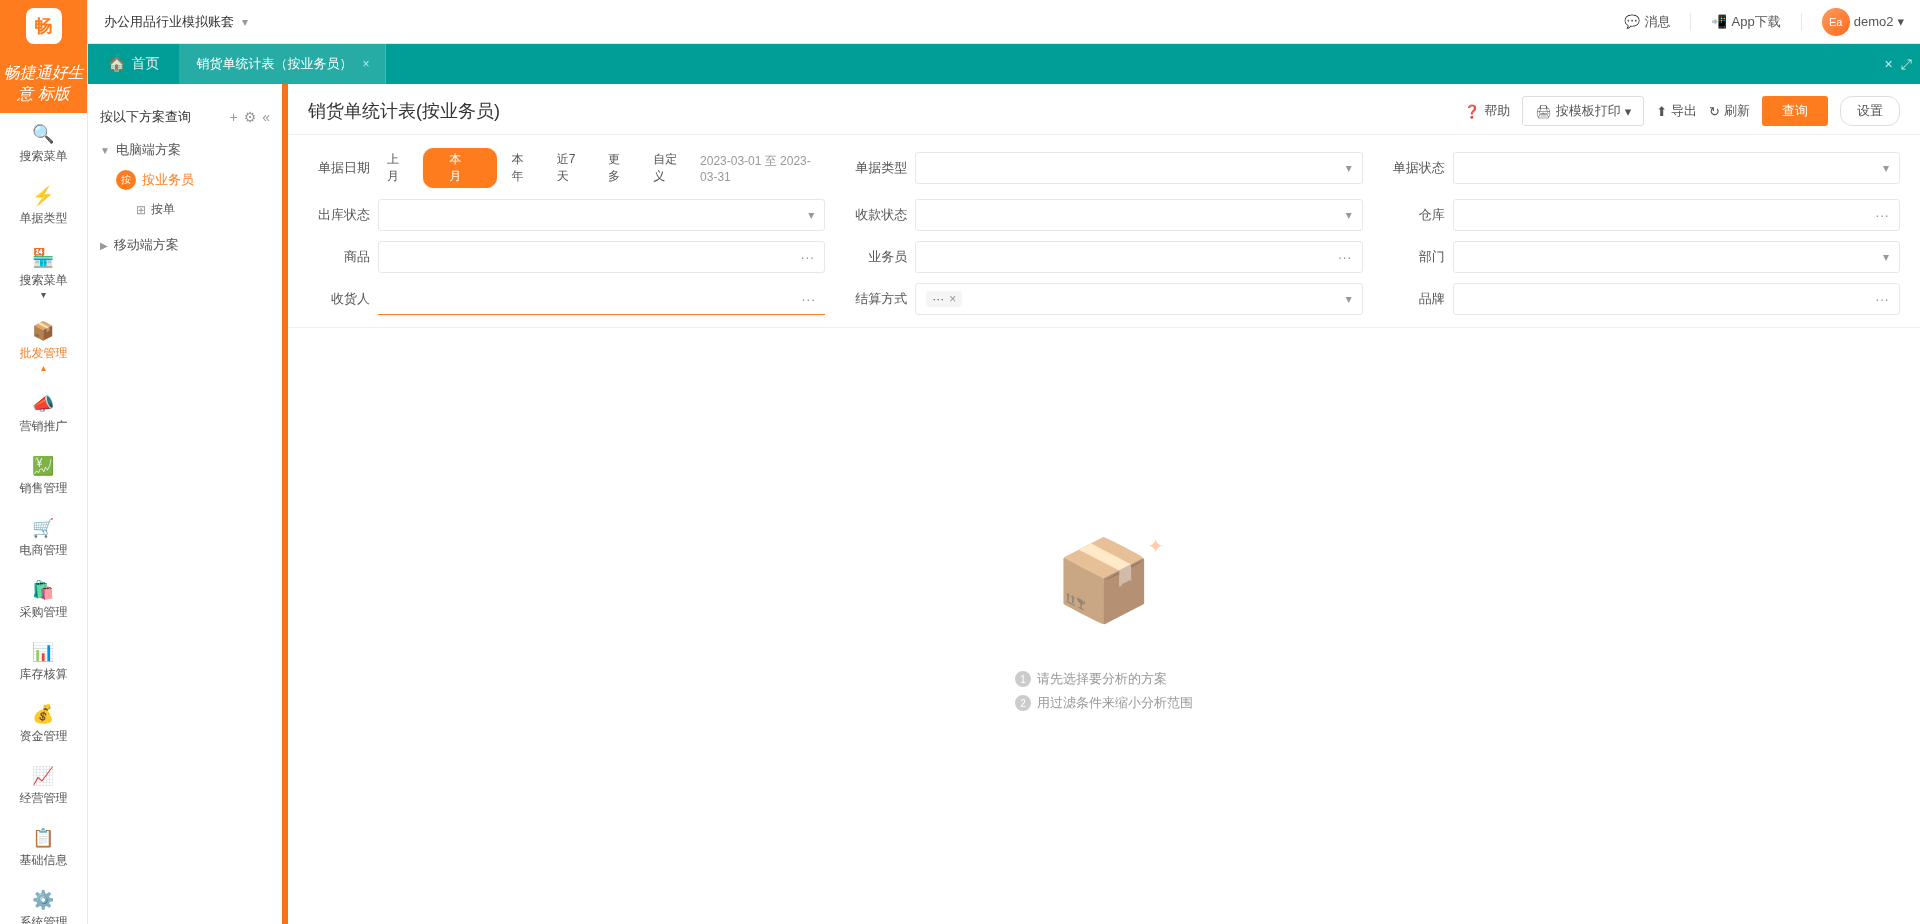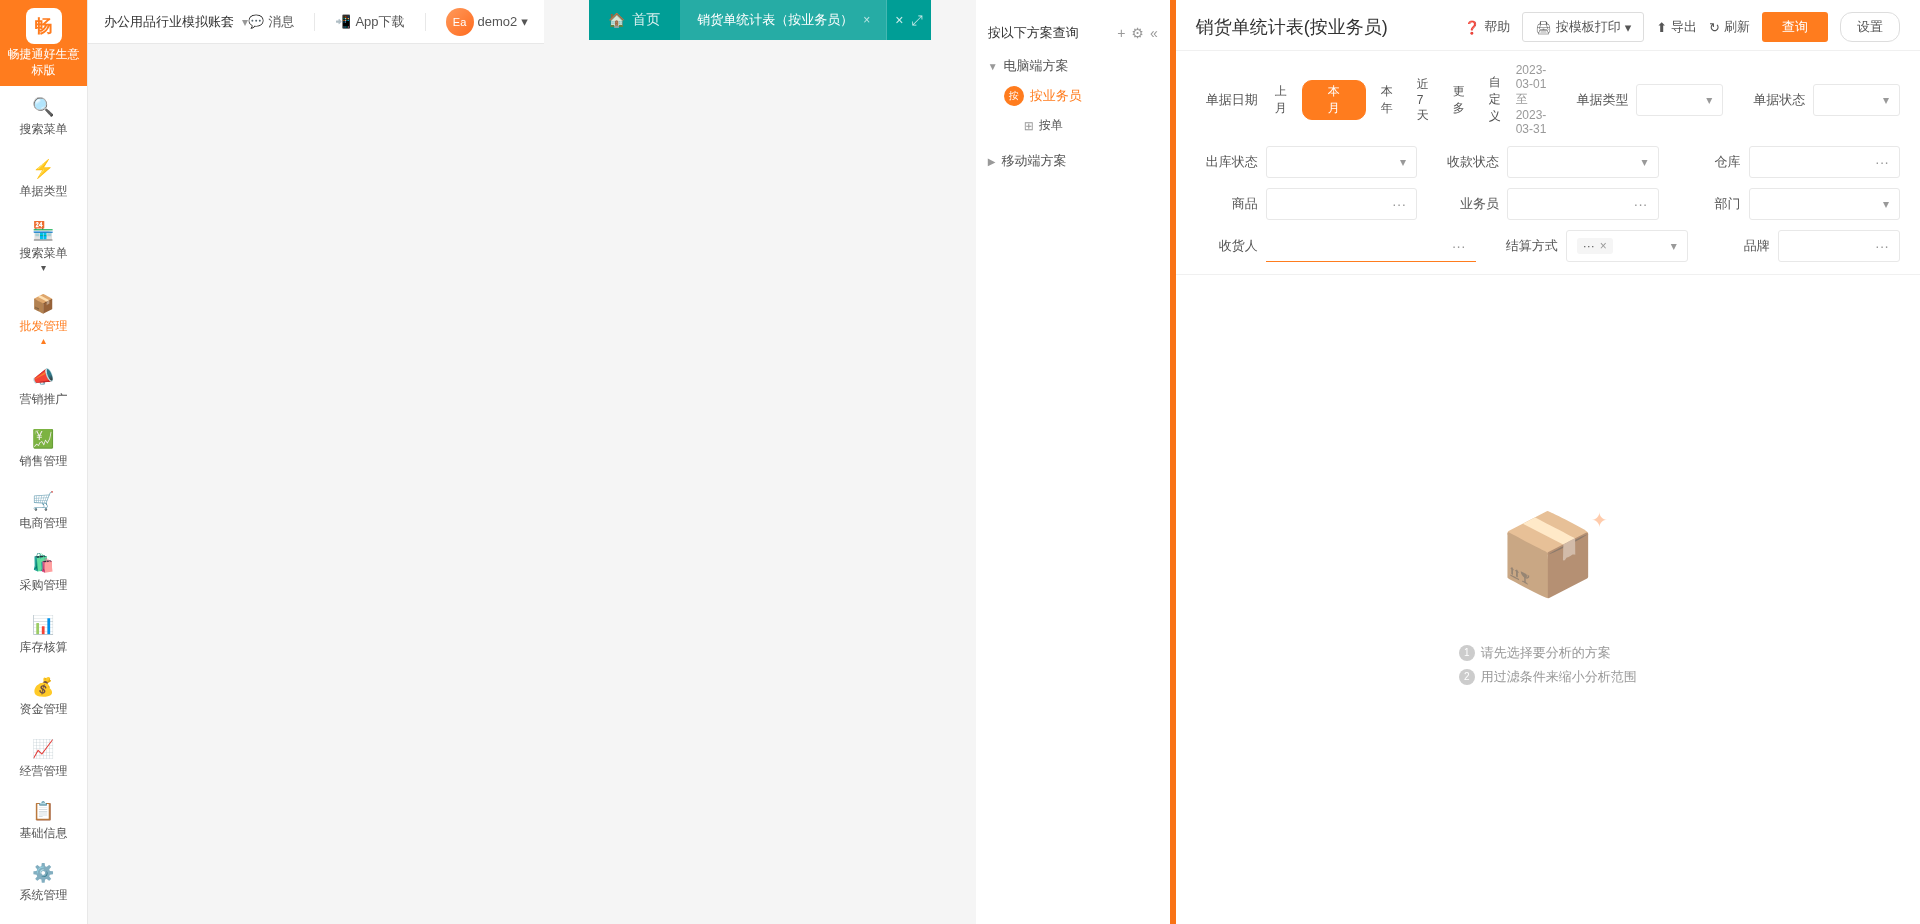--- a/index.html
+++ b/index.html
@@ -27,44 +27,43 @@
       padding: 8px 4px;
       cursor: pointer;
     }
     .logo-icon {
       width: 36px; height: 36px;
       background: #fff;
       border-radius: 8px;
       display: flex; align-items: center; justify-content: center;
       font-size: 18px; color: #ff7c1e; font-weight: bold;
     }
-    .logo-text { color: #fff; font-size: 12px; margin-top: 3px; text-align: center; line-height: 1.3; }
+    .logo-text { color: #fff; font-size: 16px; margin-top: 19px; text-align: center; line-height: 1.3; font-style: italic; }
     .sidebar-item {
       width: 100%;
       display: flex;
       flex-direction: column;
       align-items: center;
       padding: 10px 4px;
       cursor: pointer;
       color: #555;
       font-size: 12px;
       border-bottom: none;
       transition: background 0.2s;
     }
     .sidebar-item.active { color: #ff7c1e; }
     .sidebar-item-icon { font-size: 18px; margin-bottom: 3px; }
     .sidebar-item-arrow { font-size: 10px; }
 
     
     .main-area {
       flex: 1;
       display: flex;
-      flex-direction: row;
+      flex-direction: column;
       overflow: hidden;
-      gap: 45px;
     }
 
     
     .topbar {
       height: 44px;
       background: #fff;
       border-bottom: 1px solid #e8e8e8;
       display: flex;
       align-items: center;
       padding: 0 16px;
@@ -209,21 +208,20 @@
       width: 70px; flex-shrink: 0; color: #555; font-size: 13px; text-align: right; padding-right: 8px;
     }
     .date-filter { display: flex; align-items: center; gap: 6px; flex: 1; }
     .date-btn {
       padding: 3px 8px; border-radius: 3px; cursor: pointer; font-size: 12px;
       color: #555; border: 1px solid transparent;
     }
     .date-btn.active {
       background: #ff7c1e; color: #fff; border-color: #ff7c1e; border-radius: 10px;
       padding: 2px 25px;
-      text-align: right;
     }
     .date-range { font-size: 12px; color: #999; }
     .select-control {
       flex: 1; border: 1px solid #e8e8e8; border-radius: 3px;
       padding: 5px 10px; display: flex; align-items: center;
       justify-content: space-between; cursor: pointer; background: #fff;
       min-height: 32px;
     }
     .select-text { color: #ccc; font-size: 13px; }
     .select-arrow { color: #999; font-size: 12px; }

